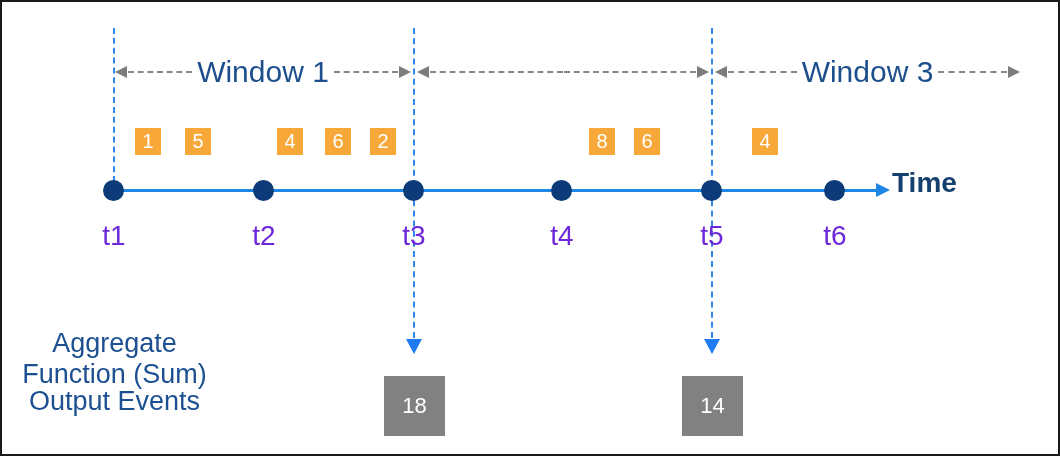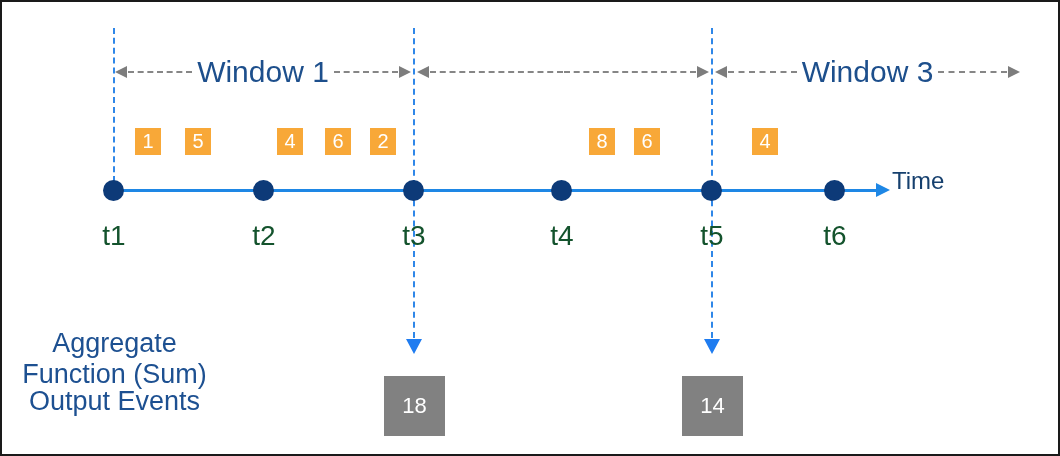--- a/index.html
+++ b/index.html
@@ -42,22 +42,22 @@
   .tri-right{width:0;height:0;border-top:6px solid transparent;border-bottom:6px solid transparent;border-left:12px solid #7d7d7d;}
   .win .lbl{
     font-size:30px;font-weight:300;color:#1d4f8c;
     white-space:nowrap;padding:0 4px;line-height:32px;
   }
   
   .tl-line{position:absolute;left:112px;top:187px;width:762px;height:3px;background:#1e87e5;}
   .tl-arrow{position:absolute;left:874px;top:181px;width:0;height:0;
     border-top:7px solid transparent;border-bottom:7px solid transparent;border-left:14px solid #1e87e5;}
   .dot{position:absolute;top:178px;width:21px;height:21px;border-radius:50%;background:#0d3a78;}
-  .time-label{position:absolute;left:890px;top:165px;font-size:24px;font-weight:400;color:#16406e;}
-  .tick{position:absolute;top:218px;width:60px;text-align:center;font-size:28px;font-weight:300;color:#14532d;}
+  .time-label{position:absolute;left:890px;top:165px;font-size:28px;font-weight:700;color:#16406e;}
+  .tick{position:absolute;top:218px;width:60px;text-align:center;font-size:28px;font-weight:300;color:#6d28d9;}
   
   .evt{
     position:absolute;top:126px;width:26px;height:27px;
     background:#f8a838;color:#ffffff;font-size:20px;font-weight:300;
     display:flex;align-items:center;justify-content:center;
   }
   
   .caption{
     position:absolute;left:15px;width:195px;text-align:center;
     font-size:27px;font-weight:300;color:#1d5091;line-height:31px;

